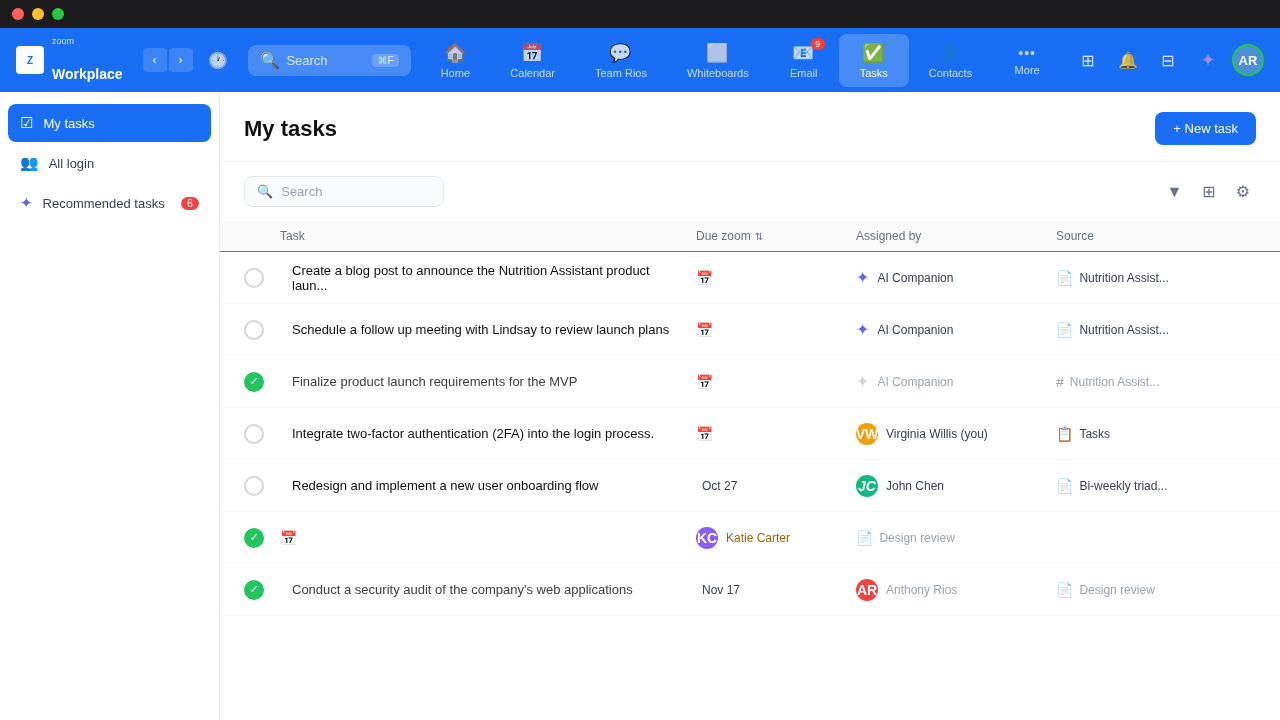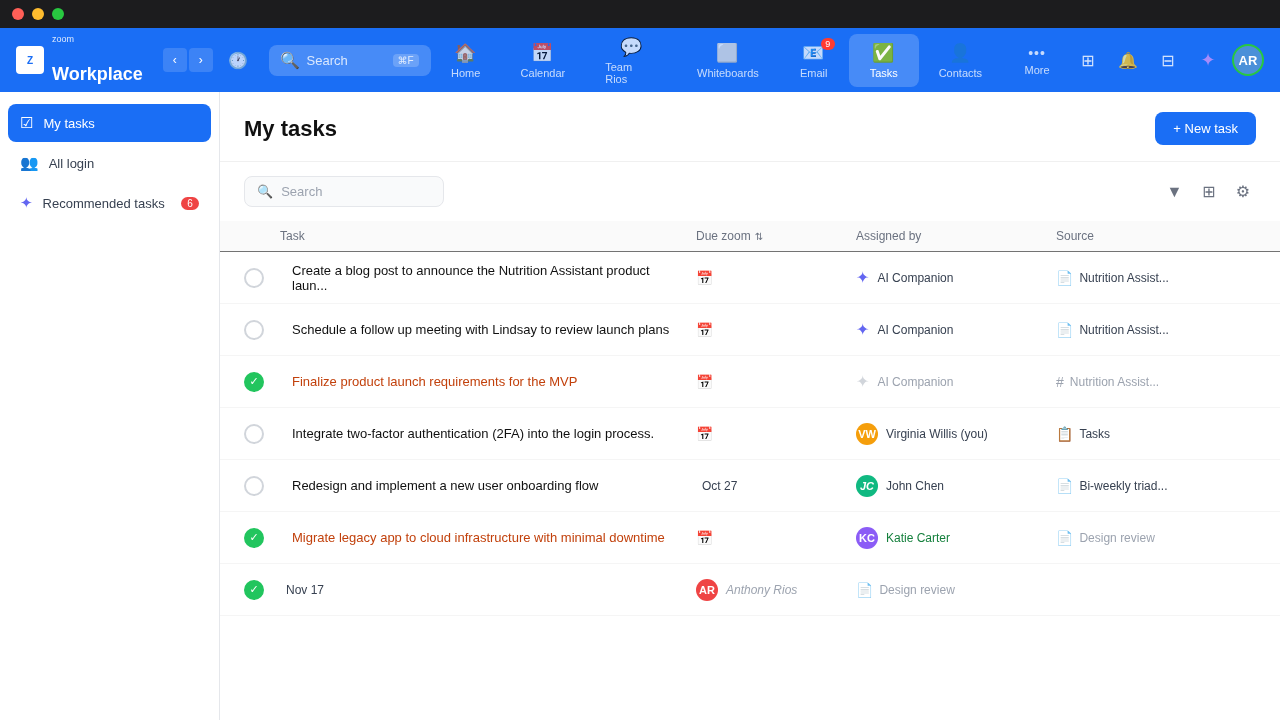--- a/index.html
+++ b/index.html
@@ -64,21 +64,21 @@
     }
 
     .logo-text {
       display: flex;
       flex-direction: column;
       color: white;
       line-height: 1.1;
       gap: 20px;
     }
     .logo-top { font-size: 9px; opacity: 0.85; }
-    .logo-bottom { font-size: 18px; font-weight: 600; }
+    .logo-bottom { font-size: 14px; font-weight: 600; }
 
     .nav-arrows {
       display: flex;
       gap: 2px;
       margin-left: 12px;
     }
     .nav-arrow {
       background: rgba(255,255,255,0.15);
       border: none;
       color: white;
@@ -380,21 +380,21 @@
       color: white;
       font-size: 11px;
     }
 
     .task-name {
       font-size: 13px;
       color: #111;
       padding: 0 12px;
     }
     .task-name.completed {
-      color: #c2410c;
+      color: #404040;
     }
 
     .task-due {
       font-size: 12px;
       color: #374151;
       display: flex;
       align-items: center;
       gap: 6px;
     }
     .due-icon {
@@ -411,21 +411,21 @@
     }
     .assigned-avatar {
       width: 22px;
       height: 22px;
       border-radius: 50%;
       background: #6366f1;
       display: flex;
       align-items: center;
       justify-content: center;
       color: white;
-      font-size: 11px;
+      font-size: 14px;
       font-weight: 600;
       flex-shrink: 0;
     }
     .ai-icon {
       font-size: 16px;
       color: #6366f1;
     }
 
     .task-source {
       display: flex;
@@ -646,43 +646,43 @@
             <span>John Chen</span>
           </div>
           <div class="task-source">
             <span class="source-icon">📄</span>
             <span class="source-text">Bi-weekly triad...</span>
           </div>
         </div>
 
         <div class="task-row">
           <div class="task-checkbox checked">✓</div>
-          <div class="task-name completed">Migrate legacy app to cloud infrastructure with minimal downtime</div>
           <div class="task-due">
             <span class="due-icon">📅</span>
           </div>
           <div class="task-assigned">
             <div class="assigned-avatar" style="background:#8b5cf6;">KC</div>
-            <span style="color:#15803d;">Katie Carter</span>
+            <span style="color:#a16207;">Katie Carter</span>
           </div>
           <div class="task-source">
             <span class="source-icon">📄</span>
             <span class="source-text" style="color:#9ca3af;">Design review</span>
           </div>
         </div>
 
         <div class="task-row">
           <div class="task-checkbox checked">✓</div>
+          <div class="task-name completed">Conduct a security audit of the company's web applications</div>
           <div class="task-due">
             <span class="due-icon"></span>
             <span>Nov 17</span>
           </div>
           <div class="task-assigned">
             <div class="assigned-avatar" style="background:#ef4444;">AR</div>
-            <span style="color:#9ca3af;font-style:italic;">Anthony Rios</span>
+            <span style="color:#9ca3af;">Anthony Rios</span>
           </div>
           <div class="task-source">
             <span class="source-icon">📄</span>
             <span class="source-text" style="color:#9ca3af;">Design review</span>
           </div>
         </div>
 
       </div>
     </div>
   </div>

